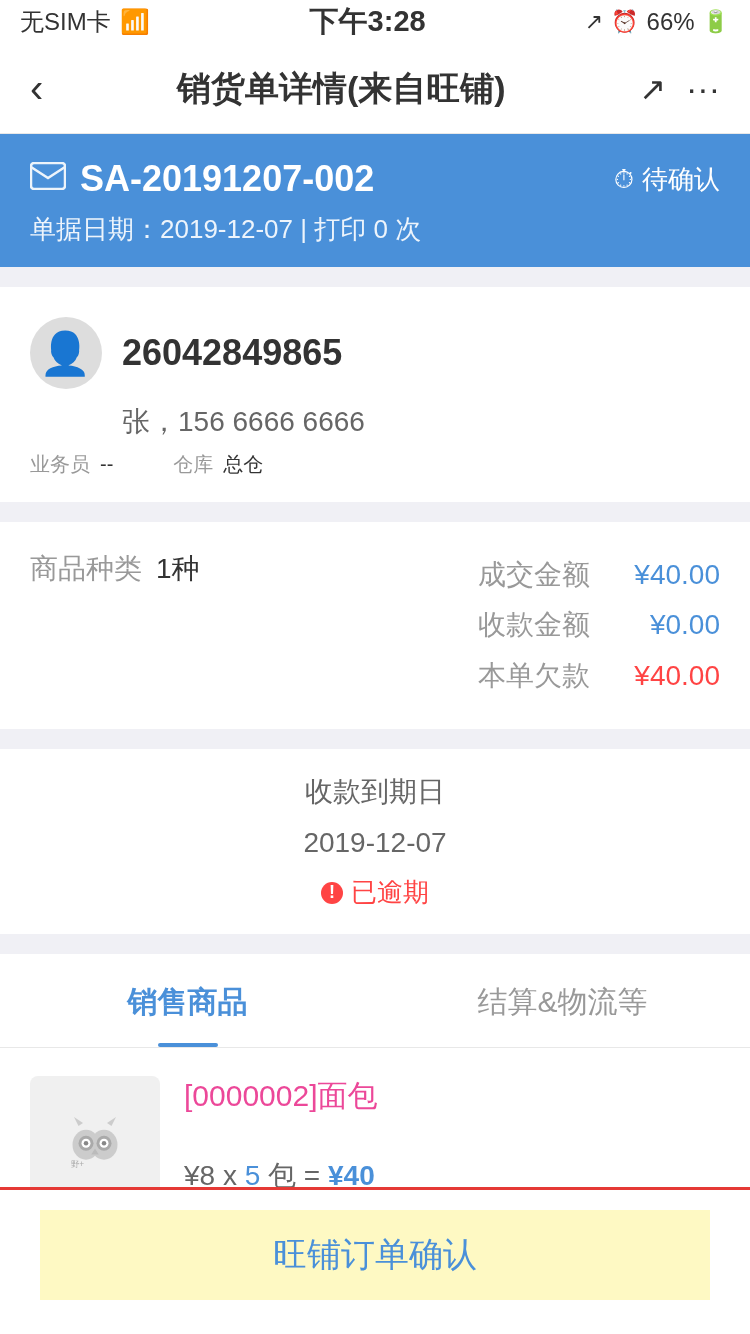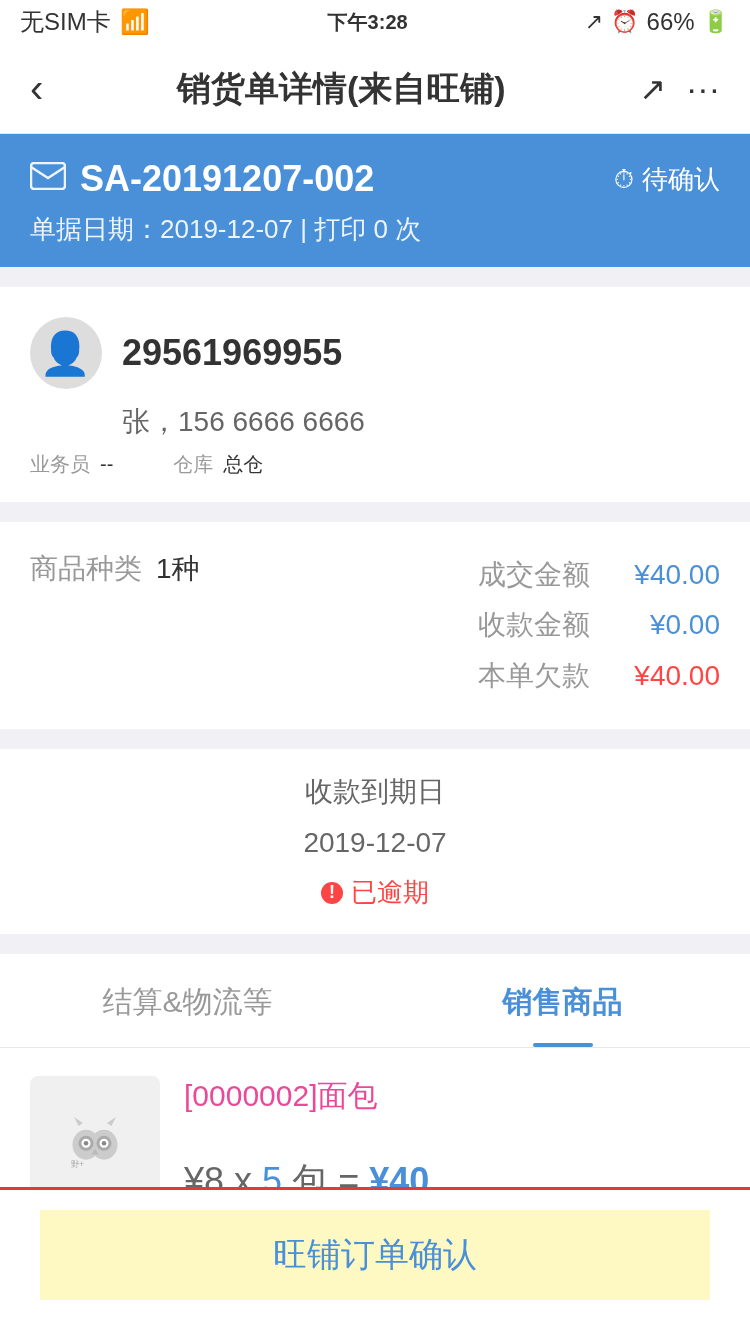--- a/index.html
+++ b/index.html
@@ -19,21 +19,21 @@
       height: 44px;
       background: #fff;
       display: flex;
       align-items: center;
       justify-content: space-between;
       padding: 0 20px;
       font-size: 26px;
       font-weight: 500;
     }
     .status-left { display: flex; align-items: center; gap: 10px; }
-    .status-center { font-size: 20px; font-weight: 600; }
+    .status-center { font-size: 29px; font-weight: 600; }
     .status-right { display: flex; align-items: center; gap: 8px; font-size: 24px; }
 
     
     .nav-bar {
       width: 750px;
       height: 90px;
       background: #fff;
       display: flex;
       align-items: center;
       justify-content: space-between;
@@ -214,21 +214,21 @@
       border-radius: 8px;
       display: flex;
       align-items: center;
       justify-content: center;
       flex-shrink: 0;
       overflow: hidden;
     }
     .product-info { flex: 1; }
     .product-name { font-size: 30px; color: #ec4899; margin-bottom: 14px; font-weight: 500; }
     .product-price {
-      font-size: 36px;
+      font-size: 28px;
       color: #666;
       margin-top: 40px;
     }
     .product-price .highlight { color: #4a90d9; }
     .product-price .total { color: #4a90d9; font-weight: 600; }
 
     
     .empty-area {
       background: #f0f0f5;
       height: 200px;
@@ -313,21 +313,21 @@
     <span> | </span>
     <span>打印 0 次</span>
   </div>
 </div>
 
 <div class="customer-section">
   <div class="customer-row">
     <div class="avatar">
       <span class="avatar-icon">👤</span>
     </div>
-    <span class="customer-name">29561969955</span>
+    <span class="customer-name">26042849865</span>
   </div>
   <div class="customer-detail">张，156 6666 6666</div>
   <div class="customer-meta">
     <div class="meta-item">
       <span class="meta-label">业务员</span>
       <span class="meta-value">--</span>
     </div>
     <div class="meta-item">
       <span class="meta-label">仓库</span>
       <span class="meta-value">总仓</span>
@@ -362,25 +362,25 @@
   <div class="overdue-badge">
     <div class="overdue-dot">
       <span>!</span>
     </div>
     <span>已逾期</span>
   </div>
 </div>
 
 <div class="tabs-section">
   <div class="tabs-header">
+    <div class="tab-item active">
+      <span>销售商品</span>
+    </div>
     <div class="tab-item">
       <span>结算&amp;物流等</span>
-    </div>
-    <div class="tab-item active">
-      <span>销售商品</span>
     </div>
   </div>
 
   <div class="product-item">
     <div class="product-thumb">
 
       <svg class="owl-logo" viewBox="0 0 100 80" fill="none" xmlns="http://www.w3.org/2000/svg">
         <ellipse cx="38" cy="45" rx="18" ry="20" fill="#ccc"></ellipse>
         <ellipse cx="62" cy="45" rx="18" ry="20" fill="#ccc"></ellipse>
         <circle cx="38" cy="43" r="10" fill="#aaa"></circle>

